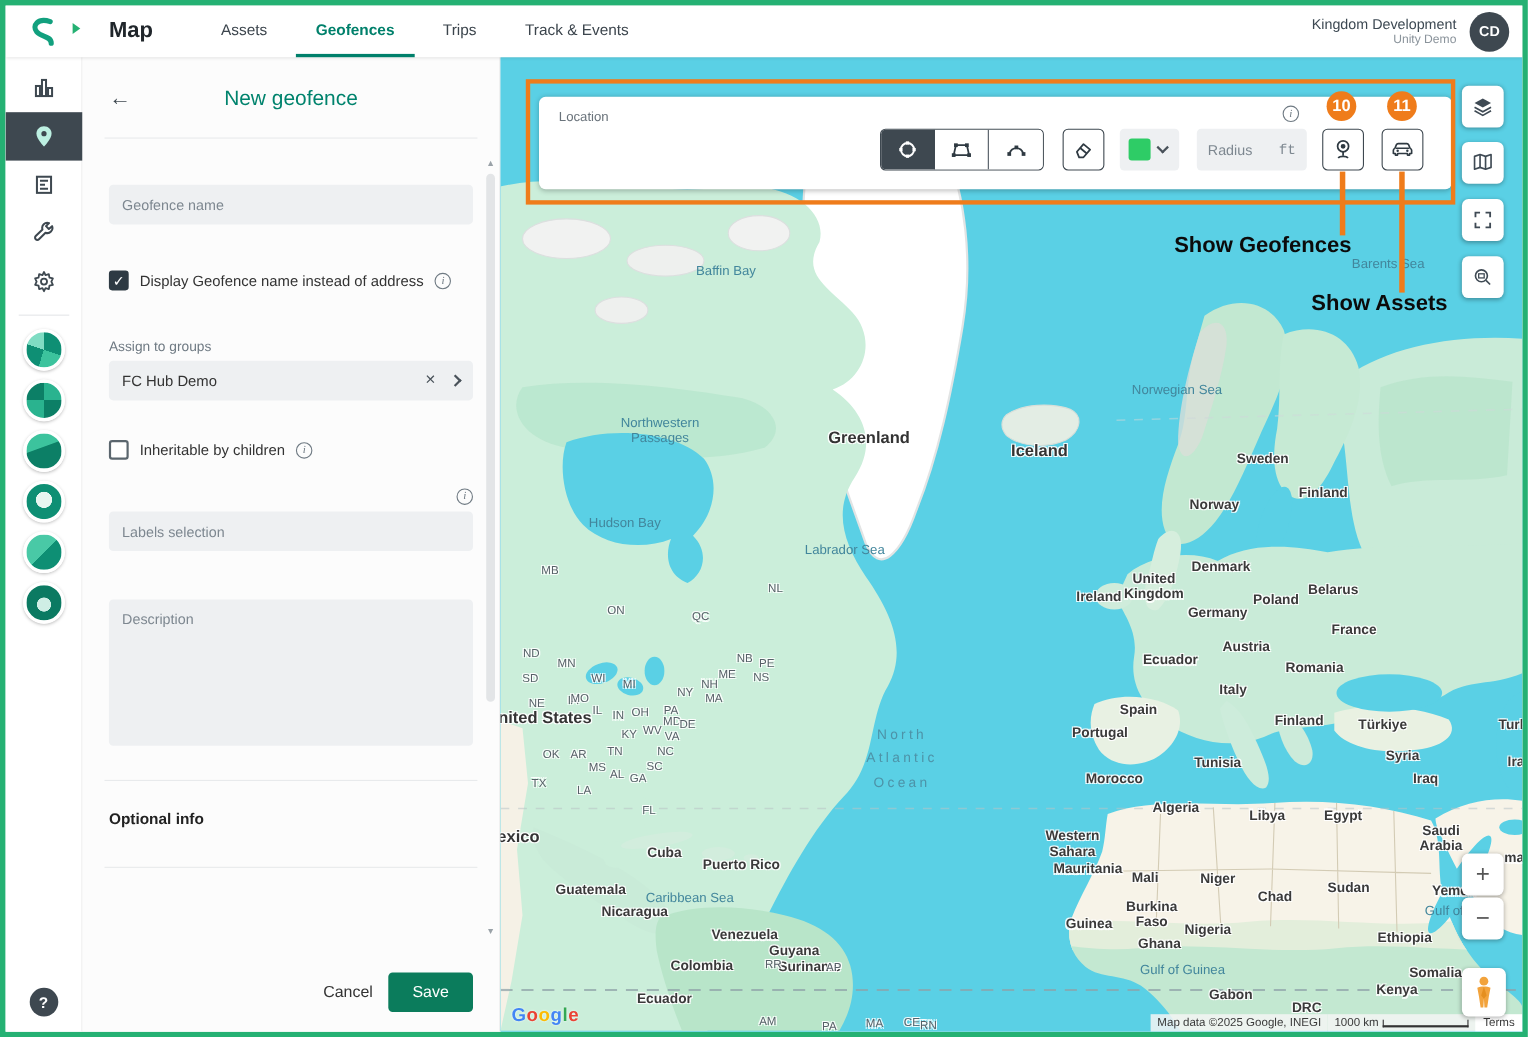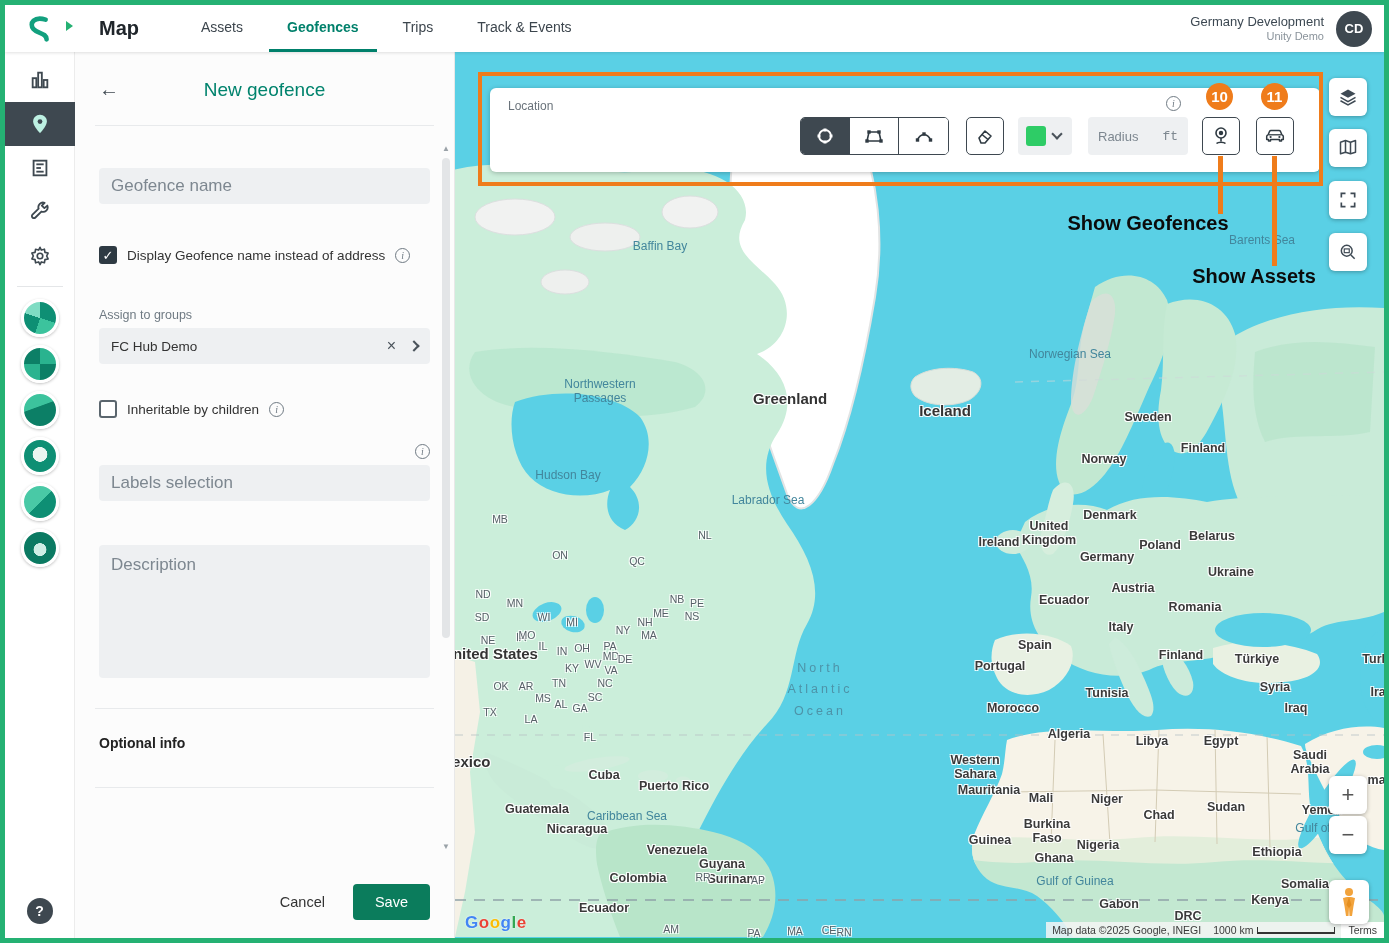--- a/index.html
+++ b/index.html
@@ -37,38 +37,38 @@
   .app-circle.v5{background:conic-gradient(from 45deg,#0e8f74 0 50%, #49c9a6 0 100%);}
   .app-circle.v6{background:radial-gradient(circle at 50% 55%, #cfeee5 0 26%, #0b7a62 28% 100%);}
   .rail-help { margin-top:auto; margin-bottom:14px; width:26px; height:26px; border-radius:50%; background:#3e4850; color:#fff; font-size:14px; font-weight:bold; display:flex; align-items:center; justify-content:center; cursor:pointer; }
 
   
   .panel { width:380px; background:#fcfcfc; position:relative; display:flex; flex-direction:column; padding:26px 24px 18px 24px; border-right:1px solid #e8e8e8; }
   .panel-head { display:flex; align-items:center; position:relative; margin-bottom:24px; }
   .back-btn { font-size:20px; color:#3e4850; cursor:pointer; width:28px; }
   .panel-title { position:absolute; left:0; right:0; text-align:center; font-size:19px; color:#00836d; }
   .pdivider { height:1px; background:#e8eaec; margin:0 -4px; }
-  .fld { background:#eef0f2; border:none; border-radius:4px; height:36px; width:100%; padding:11px 12px; font-size:17px; color:#0f766e; font-family:"Liberation Sans",sans-serif; }
+  .fld { background:#eef0f2; border:none; border-radius:4px; height:36px; width:100%; padding:11px 12px; font-size:13px; color:#0f766e; font-family:"Liberation Sans",sans-serif; }
   .fld::placeholder { color:#7d8790; opacity:1; }
   .small-label { font-size:12.5px; color:#6f7a83; margin-bottom:6px; }
   .chk-row { display:flex; align-items:center; gap:10px; }
   .chk { width:18px; height:18px; border-radius:3px; flex:0 0 18px; }
   .chk.checked { background:#2e3a43; color:#fff; font-size:13px; display:flex; align-items:center; justify-content:center; }
   .chk.unchecked { background:#fff; border:2px solid #5b666e; }
   .chk-label { font-size:13.5px; color:#333; }
   .info-i { width:15px; height:15px; border-radius:50%; border:1.4px solid #6f7a83; color:#6f7a83; font-size:10px; font-family:"Liberation Serif",serif; font-style:italic; display:inline-flex; align-items:center; justify-content:center; flex:0 0 15px; }
   .fake-fld { background:#eef0f2; border-radius:4px; height:36px; display:flex; align-items:center; padding:0 12px; font-size:13.5px; color:#333; cursor:pointer; }
   .fake-fld .ph { color:#7d8790; }
   .fake-fld .spacer { flex:1; }
   .x-icon { color:#49525a; font-size:16px; margin-right:14px; cursor:pointer; }
   .chev-r { width:8px; height:8px; border-right:2px solid #49525a; border-bottom:2px solid #49525a; transform:rotate(-45deg); cursor:pointer; }
   .chev-d { width:8px; height:8px; border-right:2px solid #49525a; border-bottom:2px solid #49525a; transform:rotate(45deg); margin-top:-4px; cursor:pointer; }
   .desc { height:133px; resize:none; padding-top:10px; }
   .opt-info { font-size:14px; font-weight:bold; color:#222; }
-  .panel-footer { margin-top:auto; display:flex; justify-content:flex-end; align-items:center; gap:28px; padding-top:14px; }
+  .panel-footer { margin-top:auto; display:flex; justify-content:flex-end; align-items:center; gap:14px; padding-top:14px; }
   .cancel-btn { font-size:14.5px; color:#333; cursor:pointer; background:none; border:none; font-family:"Liberation Sans",sans-serif;}
   .save-btn { background:#0b7c5c; color:#fff; font-size:14.5px; border:none; border-radius:4px; padding:10px 22px; cursor:pointer; font-family:"Liberation Sans",sans-serif;}
   .pscroll { position:absolute; right:2px; top:92px; bottom:86px; width:12px; display:flex; flex-direction:column; align-items:center; }
   .pscroll .arr { font-size:8px; color:#9aa2a8; line-height:10px; }
   .pscroll .thumb { width:8px; height:480px; background:#e3e5e7; border-radius:4px; margin-top:4px; }
   .pscroll .track { flex:1; }
 
   
   .map { flex:1; position:relative; overflow:hidden; background:#5ad0e5; }
   .map svg.basemap { position:absolute; inset:0; }
@@ -133,21 +133,21 @@
     </div>
     <div class="header-title">Map</div>
     <div class="tabs">
         <div class="tab">Assets</div>
         <div class="tab active">Geofences</div>
         <div class="tab">Trips</div>
         <div class="tab">Track &amp; Events</div>
       </div>
     <div class="header-right">
       <div class="user-text">
-        <div class="user-name">Germany Development</div>
+        <div class="user-name">Kingdom Development</div>
         <div class="user-org">Unity Demo</div>
       </div>
       <div class="avatar">CD</div>
     </div>
   </div>
 
   <div class="body">
 
     <div class="rail">
       <div class="rail-item">
@@ -354,21 +354,21 @@
           <span class="ml ml-country" style="left: 693px; top: 365px;">Sweden</span>
           <span class="ml ml-country" style="left: 649px; top: 407px;">Norway</span>
           <span class="ml ml-country" style="left: 748px; top: 396px;">Finland</span>
           <span class="ml ml-country" style="left: 594px; top: 481px;">United
 Kingdom</span>
           <span class="ml ml-country" style="left: 544px; top: 490px;">Ireland</span>
           <span class="ml ml-country" style="left: 655px; top: 463px;">Denmark</span>
           <span class="ml ml-country" style="left: 757px; top: 484px;">Belarus</span>
           <span class="ml ml-country" style="left: 705px; top: 493px;">Poland</span>
           <span class="ml ml-country" style="left: 652px; top: 505px;">Germany</span>
-          <span class="ml ml-country" style="left: 776px; top: 520px;">Ukraine</span>
+          <span class="ml ml-country" style="left: 776px; top: 520px;">France</span>
           <span class="ml ml-country" style="left: 678px; top: 536px;">Austria</span>
           <span class="ml ml-country" style="left: 609px; top: 548px;">Ecuador</span>
           <span class="ml ml-country" style="left: 740px; top: 555px;">Romania</span>
           <span class="ml ml-country" style="left: 666px; top: 575px;">Italy</span>
           <span class="ml ml-country" style="left: 580px; top: 593px;">Spain</span>
           <span class="ml ml-country" style="left: 545px; top: 614px;">Portugal</span>
           <span class="ml ml-country" style="left: 726px; top: 603px;">Finland</span>
           <span class="ml ml-country" style="left: 802px; top: 607px;">Türkiye</span>
           <span class="ml ml-country" style="left: 926px; top: 607px;">Turkm</span>
           <span class="ml ml-country" style="left: 820px; top: 635px;">Syria</span>
@@ -442,21 +442,21 @@
           <span class="ml ml-state" style="left: 150px; top: 631px;">NC</span>
           <span class="ml ml-state" style="left: 140px; top: 645px;">SC</span>
           <span class="ml ml-state" style="left: 88px; top: 646px;">MS</span>
           <span class="ml ml-state" style="left: 106px; top: 652px;">AL</span>
           <span class="ml ml-state" style="left: 125px; top: 656px;">GA</span>
           <span class="ml ml-state" style="left: 35px; top: 660px;">TX</span>
           <span class="ml ml-state" style="left: 76px; top: 667px;">LA</span>
           <span class="ml ml-state" style="left: 135px; top: 685px;">FL</span>
           <span class="ml ml-state" style="left: 248px; top: 825px;">RR</span>
           <span class="ml ml-state" style="left: 303px; top: 828px;">AP</span>
-          <span class="ml ml-state" style="left: 216px; top: 877px;">AM</span>
+          <span class="ml ml-state" style="left: 243px; top: 877px;">AM</span>
           <span class="ml ml-state" style="left: 299px; top: 881px;">PA</span>
           <span class="ml ml-state" style="left: 340px; top: 879px;">MA</span>
           <span class="ml ml-state" style="left: 374px; top: 878px;">CE</span>
           <span class="ml ml-state" style="left: 389px; top: 880px;">RN</span>
         </div>
 
       <div class="tb-card">
         <div class="tb-loc-label">Location</div>
         <div class="seg">
           <div class="seg-btn active">

